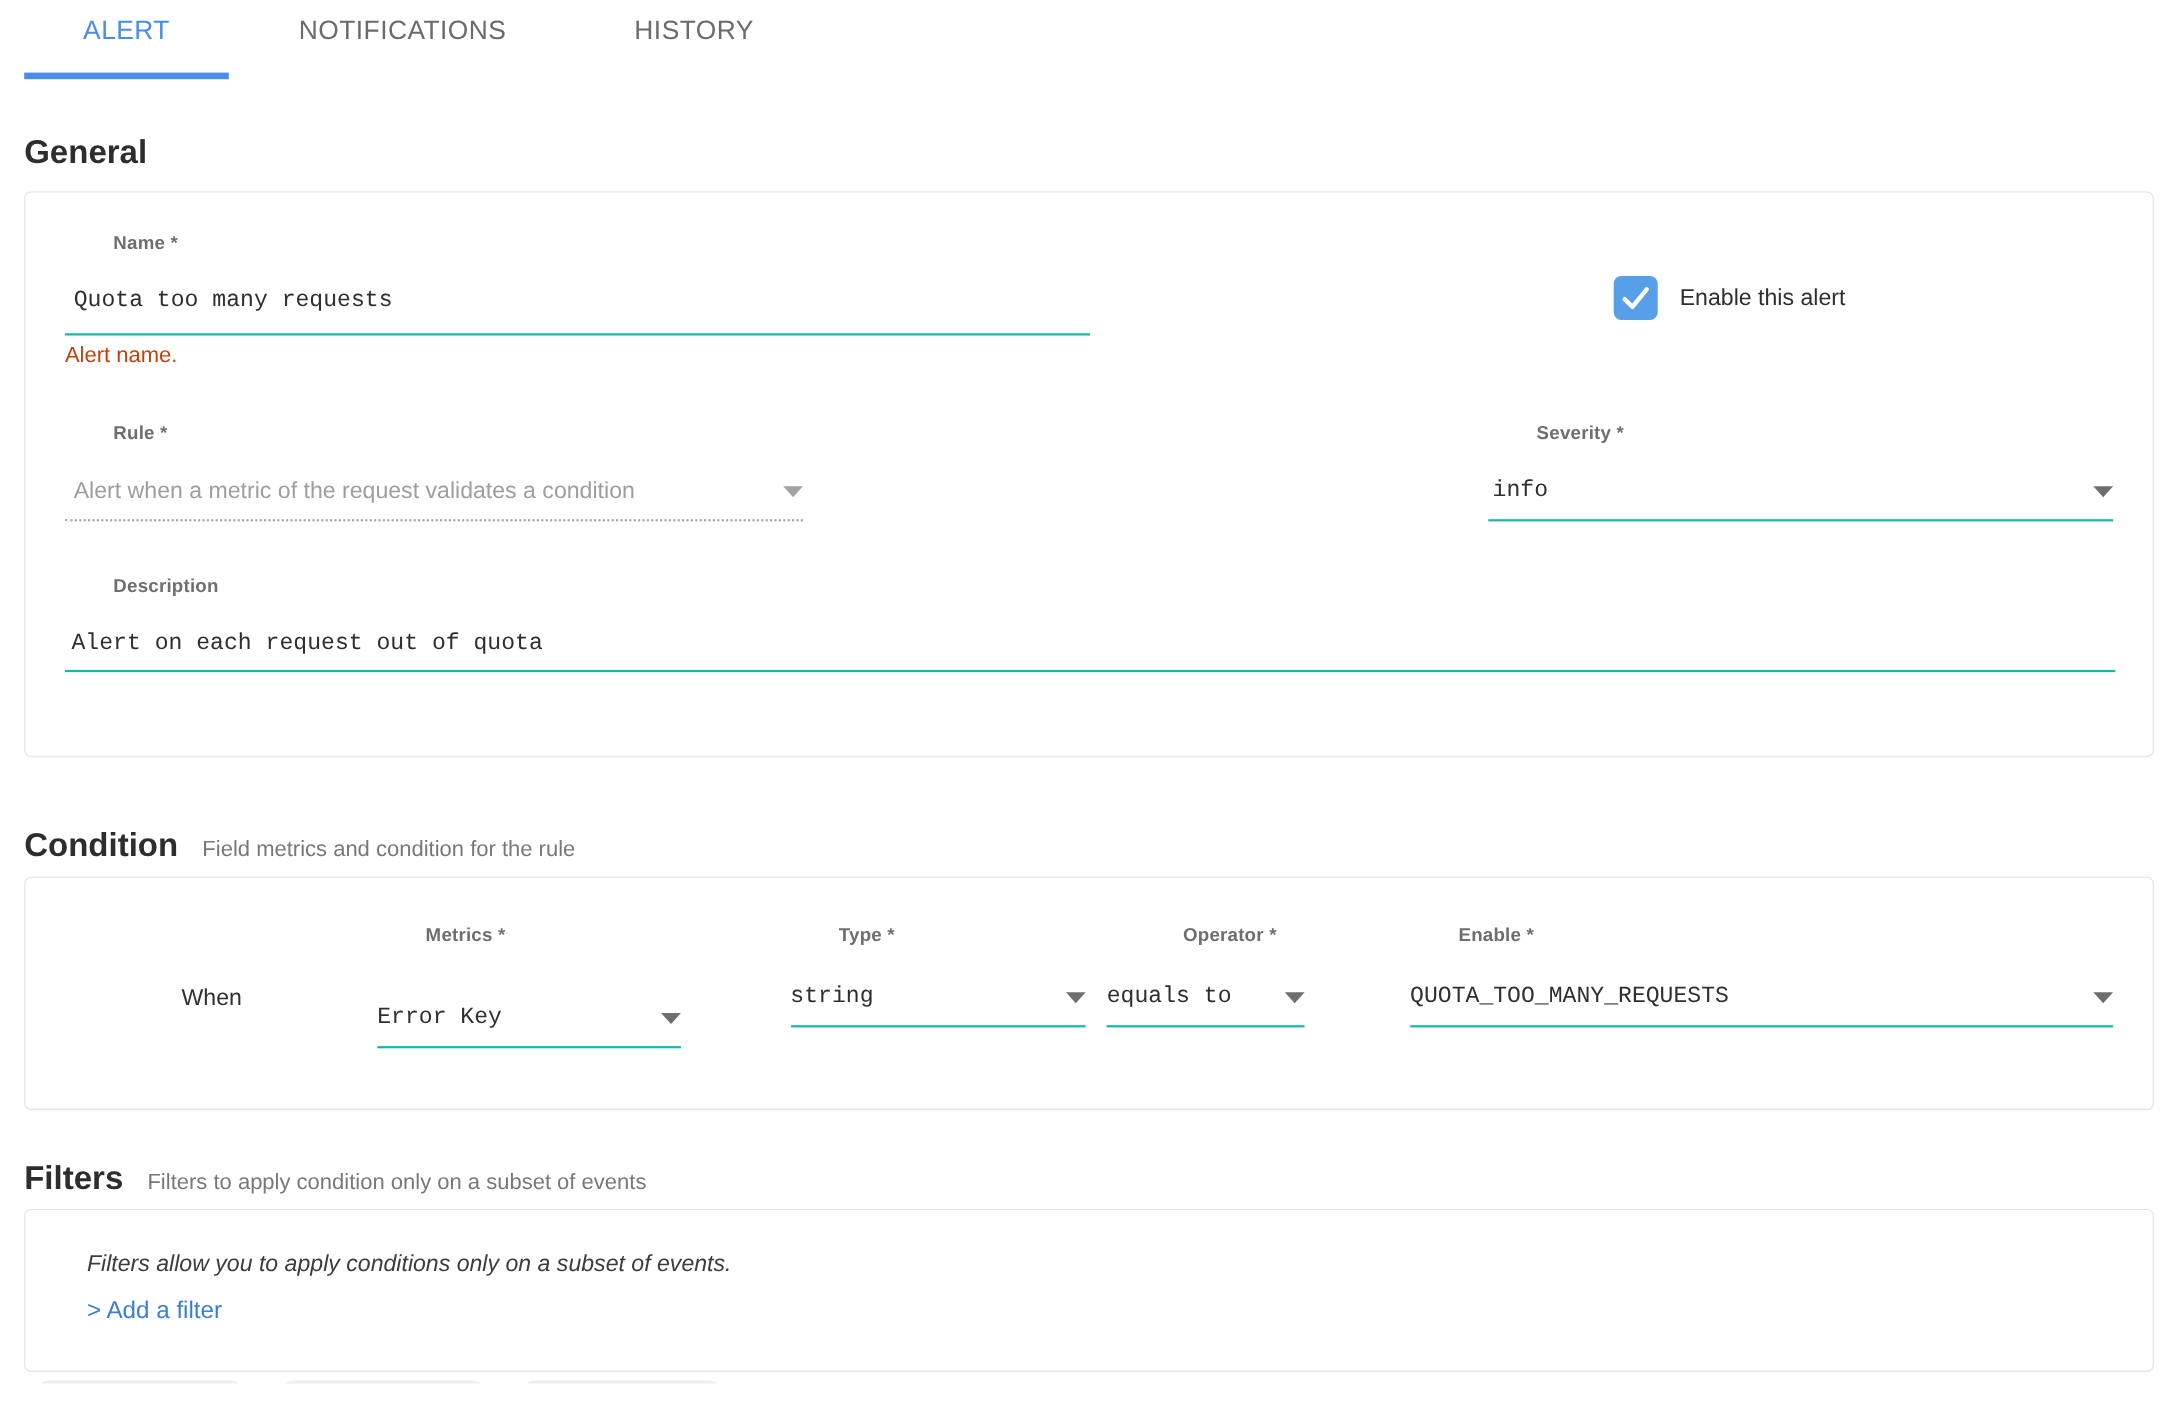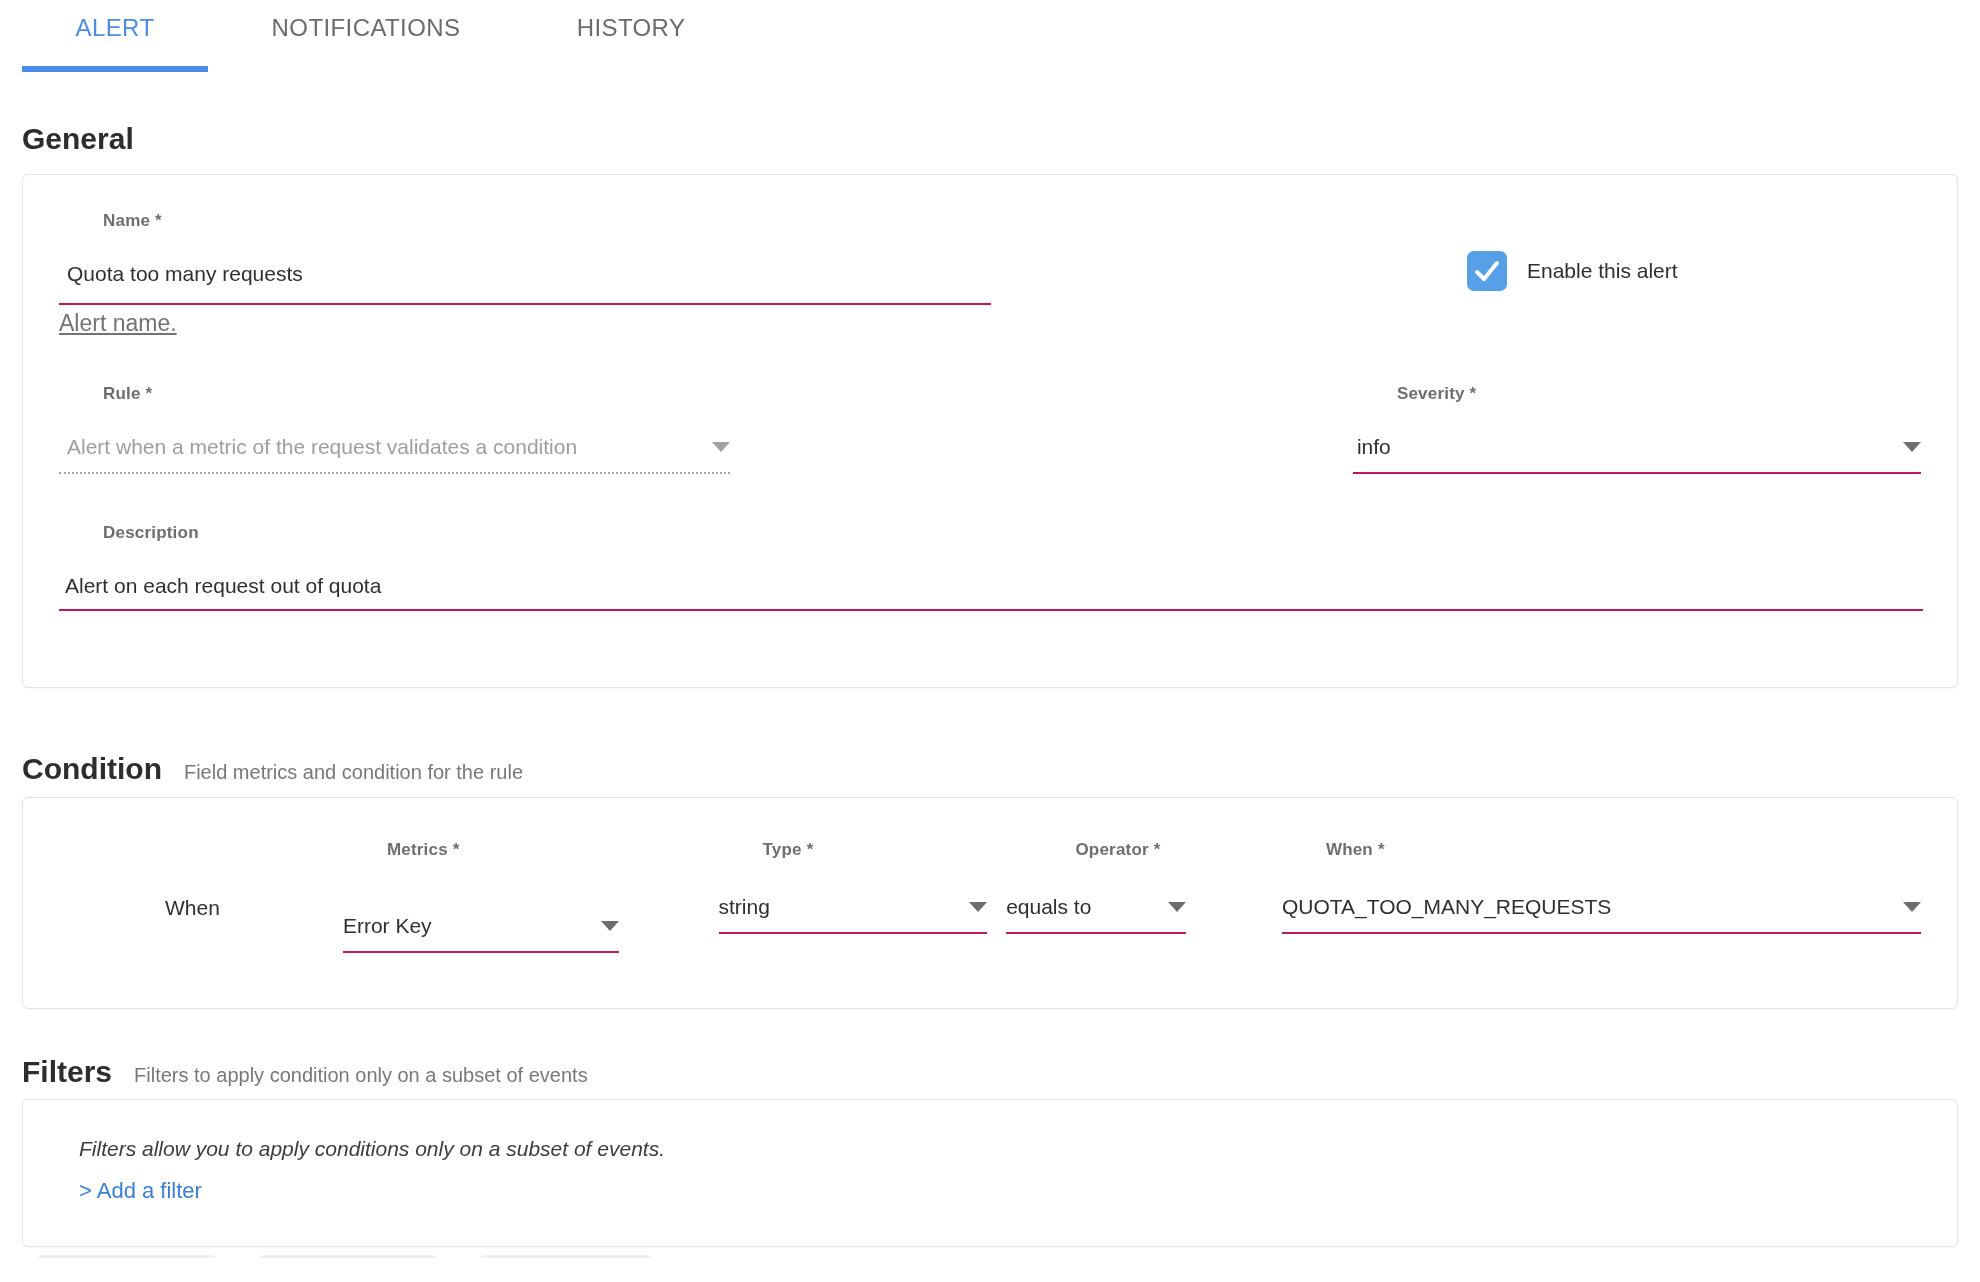--- a/index.html
+++ b/index.html
@@ -36,32 +36,32 @@
     border:1px solid #e3e3e3; border-radius:6px;
     box-shadow:0 1px 2px rgba(0,0,0,0.03);
   }
   .card-general { margin-top:18px; height:514px; position:relative; padding:36px; }
   .card-condition { margin-top:11px; height:212px; padding:42px 36px 0 36px; }
   .card-filters { margin-top:10px; height:148px; padding:36px; }
 
   
   .flabel { font-size:17px; font-weight:700; color:#6e6e6e; letter-spacing:0.2px; line-height:20px;margin-left:44px; }
   .fvalue { font-size:21px; color:#2f2f2f; line-height:26px; }
-  .underline { border-bottom:2px solid #be185d; }
+  .underline { border-bottom:2px solid #14b8a6;font-family:Liberation Mono, monospace; }
   .select-row { display:flex; align-items:center; justify-content:space-between; }
   .caret {
     width:0; height:0; border-left:9px solid transparent; border-right:9px solid transparent;
     border-top:10px solid #6e6e6e; margin-left:12px;
   }
   .caret.dim { border-top-color:#a2a2a2; }
 
   
   .name-field { width:932px; }
   .name-field .fvalue { margin-top:30px; padding-left:8px; padding-bottom:16px; }
-  .hint { margin-top:6px; font-size:23px; color:#737373; line-height:24px;text-decoration:underline; }
+  .hint { margin-top:6px; font-size:20px; color:#c2410c; line-height:24px; }
 
   .enable-group { position:absolute; left:1444px; top:76px; display:flex; align-items:center; gap:20px; }
   .checkbox {
     width:40px; height:40px; background:#57a0e8; border-radius:7px;
     display:flex; align-items:center; justify-content:center; cursor:pointer;
   }
   .enable-label { font-size:21px; color:#2f2f2f; }
 
   
   .rule-row { display:flex; margin-top:49px; }
@@ -189,21 +189,21 @@
 
       <div class="cfield cf-operator">
         <div class="flabel">Operator *</div>
         <div class="select-row underline">
           <span class="fvalue">equals to</span>
           <span class="caret"></span>
         </div>
       </div>
 
       <div class="cfield cf-value">
-        <div class="flabel">When *</div>
+        <div class="flabel">Enable *</div>
         <div class="select-row underline">
           <span class="fvalue">QUOTA_TOO_MANY_REQUESTS</span>
           <span class="caret"></span>
         </div>
       </div>
     </div>
   </div>
 
   <div class="section-header hdr-filters">
     <div class="section-title">Filters</div>

